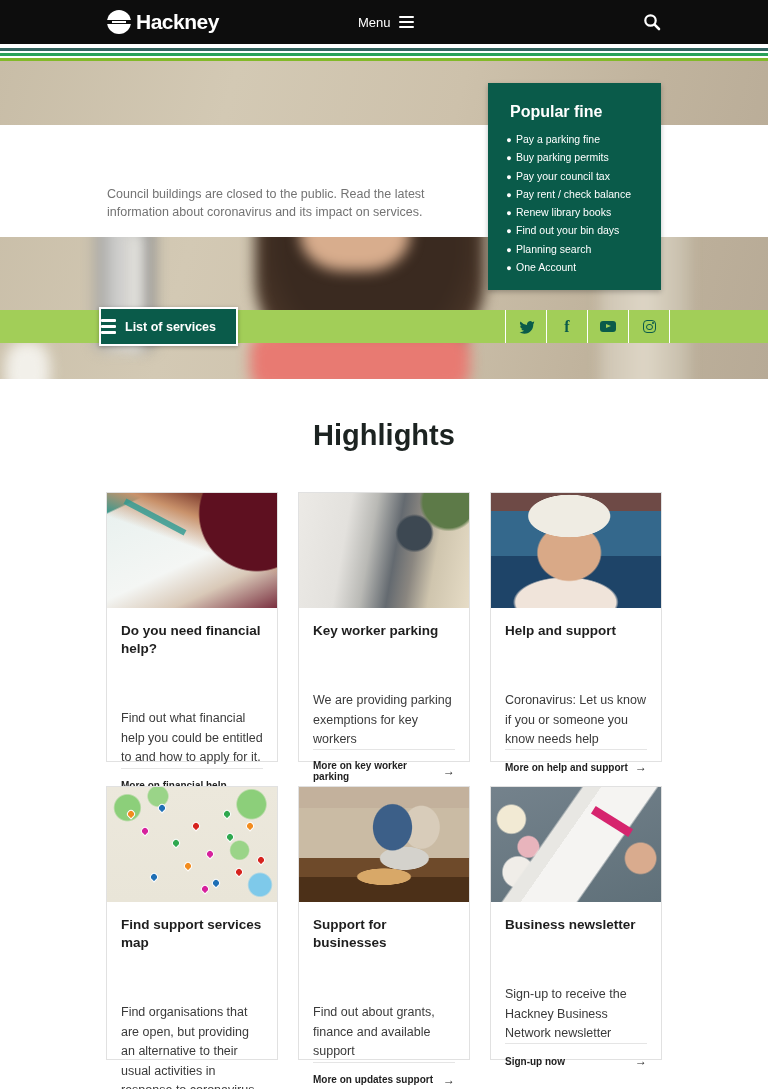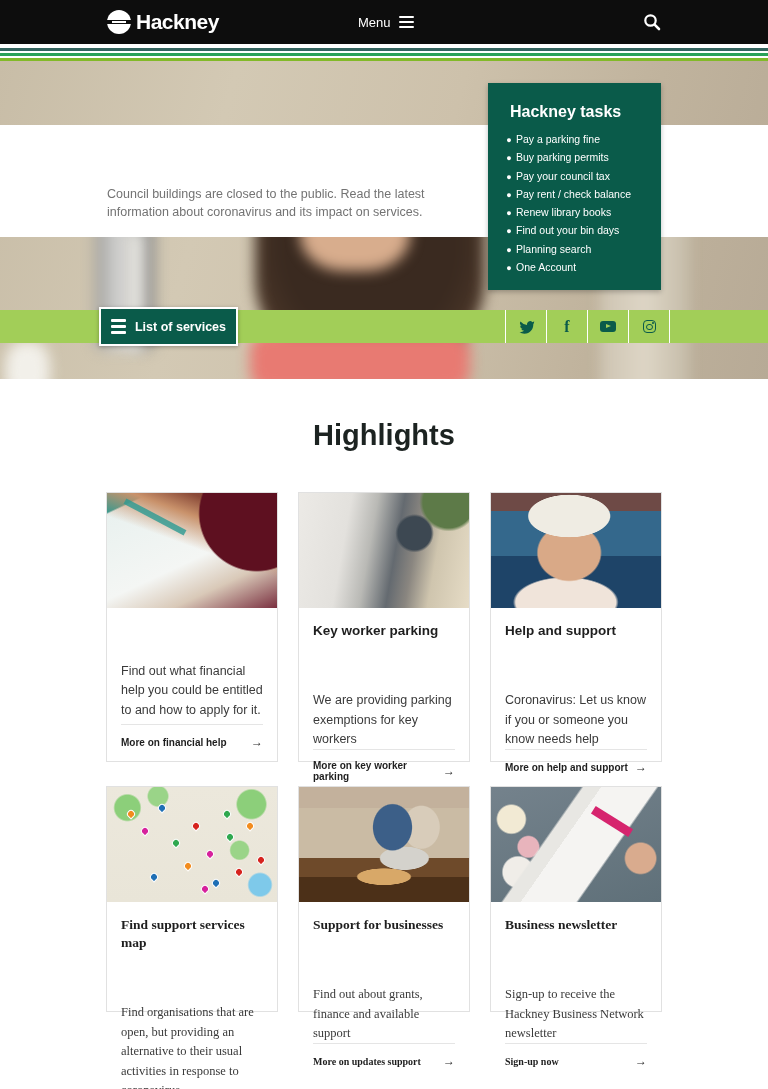--- a/index.html
+++ b/index.html
@@ -43,39 +43,39 @@
   .hero-title { position:absolute; left:107px; top:19px; font-size:24px; font-weight:bold; color:#222; letter-spacing:-0.3px; }
   .hero-desc { position:absolute; left:107px; top:60px; width:358px; font-size:12.5px; line-height:1.45; color:#737373; }
 
   .popular { position:absolute; left:488px; top:22px; width:173px; height:207px; background:#0a5b4a; color:#fff; padding:16px 14px 12px 14px; box-shadow:0 2px 5px rgba(0,0,0,0.25); }
   .popular h2 { font-size:16px; font-weight:bold; margin:4px 0 10px 8px; }
   .popular ul { list-style:none; }
   .popular li { font-size:10.5px; line-height:17.3px; display:flex; align-items:baseline; cursor:pointer; }
   .popular li .bullet { width:14px; flex:0 0 14px; text-align:center; font-size:9px; }
 
   .services-bar { position:absolute; left:0; right:0; top:249px; height:33px; background:#a2ce58; }
-  .list-btn { position:absolute; left:99px; top:246px; height:39px; width:139px; background:#0a5b4a; border:2px solid #fff; box-shadow:0 1px 4px rgba(0,0,0,0.3); display:flex; align-items:center; justify-content:center; gap:9px; color:#fff; font-size:12.5px; font-weight:bold; cursor:pointer; font-family:inherit; }
+  .list-btn { position:absolute; left:99px; top:246px; height:39px; width:139px; background:#0a5b4a; border:2px solid #fff; box-shadow:0 1px 4px rgba(0,0,0,0.3); display:flex; align-items:center; gap:9px; color:#fff; font-size:12.5px; font-weight:bold; cursor:pointer; font-family:inherit; }
   .list-btn .hamburger span { height:3px; }
   .socials { position:absolute; right:98px; top:249px; height:33px; display:flex; border-left:1px solid #fff; }
   .soc { width:41px; height:33px; border-right:1px solid #fff; display:flex; align-items:center; justify-content:center; cursor:pointer; color:#0a5b4a; }
   .soc svg { display:block; }
   .yt-box { width:16px; height:11px; background:#0a5b4a; border-radius:3px; position:relative; }
   .yt-box::after { content:""; position:absolute; left:6px; top:3px; border-left:5px solid #a2ce58; border-top:2.5px solid transparent; border-bottom:2.5px solid transparent; }
   .ig-box { width:13px; height:13px; border:1.6px solid #0a5b4a; border-radius:4px; position:relative; }
   .ig-box::before { content:""; position:absolute; left:2.5px; top:2.5px; width:4.5px; height:4.5px; border:1.4px solid #0a5b4a; border-radius:50%; }
   .ig-box::after { content:""; position:absolute; right:1px; top:1px; width:1.8px; height:1.8px; background:#0a5b4a; border-radius:50%; }
   .fb-f { font-size:16px; font-weight:bold; color:#0a5b4a; font-family:"Liberation Serif", serif; }
 
   
   .highlights { padding-top:40px; }
   .hl-title { text-align:center; font-size:29px; font-weight:600; color:#1c2321; }
   .cards { width:556px; margin:40px auto 0 auto; display:grid; grid-template-columns:repeat(3,1fr); column-gap:20px; row-gap:24px; }
   .card { border:1px solid #e1e1e1; background:#fff; display:flex; flex-direction:column; cursor:pointer; }
   .row1 .card, .card.r1 { height:270px; }
-  .card.r2 { height:226px;font-family:Liberation Serif, serif; }
+  .card.r2 { height:274px; }
   .card-pic { height:115px; flex:0 0 115px; position:relative; overflow:hidden; }
   .card-body { padding:14px 14px 0 14px; flex:1; display:flex; flex-direction:column; }
   .card-title { font-size:13.5px; font-weight:bold; color:#1e1e1e; line-height:1.35; margin-bottom:11px; }
   .card-text { font-size:12.5px; color:#3a3a3a; line-height:1.55;margin-top:40px; }
   .card-foot { margin-top:auto; border-top:1px solid #e5e5e5; margin-left:14px; margin-right:14px; padding:10px 0 12px 0; display:flex; align-items:center; justify-content:space-between; }
   .card-link { font-size:10px; font-weight:bold; color:#1e1e1e; }
   .card-arrow { font-size:12px; color:#1e1e1e; }
 
   
   .pic-hmrc-form { background:
@@ -159,21 +159,21 @@
       <div class="blur b-face"></div>
       <div class="blur b-pink"></div>
       <div class="blur b-soap"></div>
     </div>
 
     <div class="hero-band">
       <div class="hero-desc">Council buildings are closed to the public. Read the latest information about coronavirus and its impact on services.</div>
     </div>
 
     <div class="popular">
-      <h2>Hackney tasks</h2>
+      <h2>Popular fine</h2>
       <ul id="popular-list">
           <li>
             <span class="bullet">●</span>
             <span>Pay a parking fine</span>
           </li>
           <li>
             <span class="bullet">●</span>
             <span>Buy parking permits</span>
           </li>
           <li>
@@ -230,20 +230,21 @@
       </div>
     </div>
   </div>
 
   <div class="highlights">
     <h1 class="hl-title">Highlights</h1>
     <div class="cards" id="cards">
   <div class="card r1">
     <div class="card-pic pic-hmrc-form"></div>
     <div class="card-body">
+      <div class="card-title">Do you need financial help?</div>
       <div class="card-text">Find out what financial help you could be entitled to and how to apply for it.</div>
     </div>
     <div class="card-foot">
       <span class="card-link">More on financial help</span>
       <span class="card-arrow">→</span>
     </div>
   </div>
 
   <div class="card r1">
     <div class="card-pic pic-parked-cars"></div>

